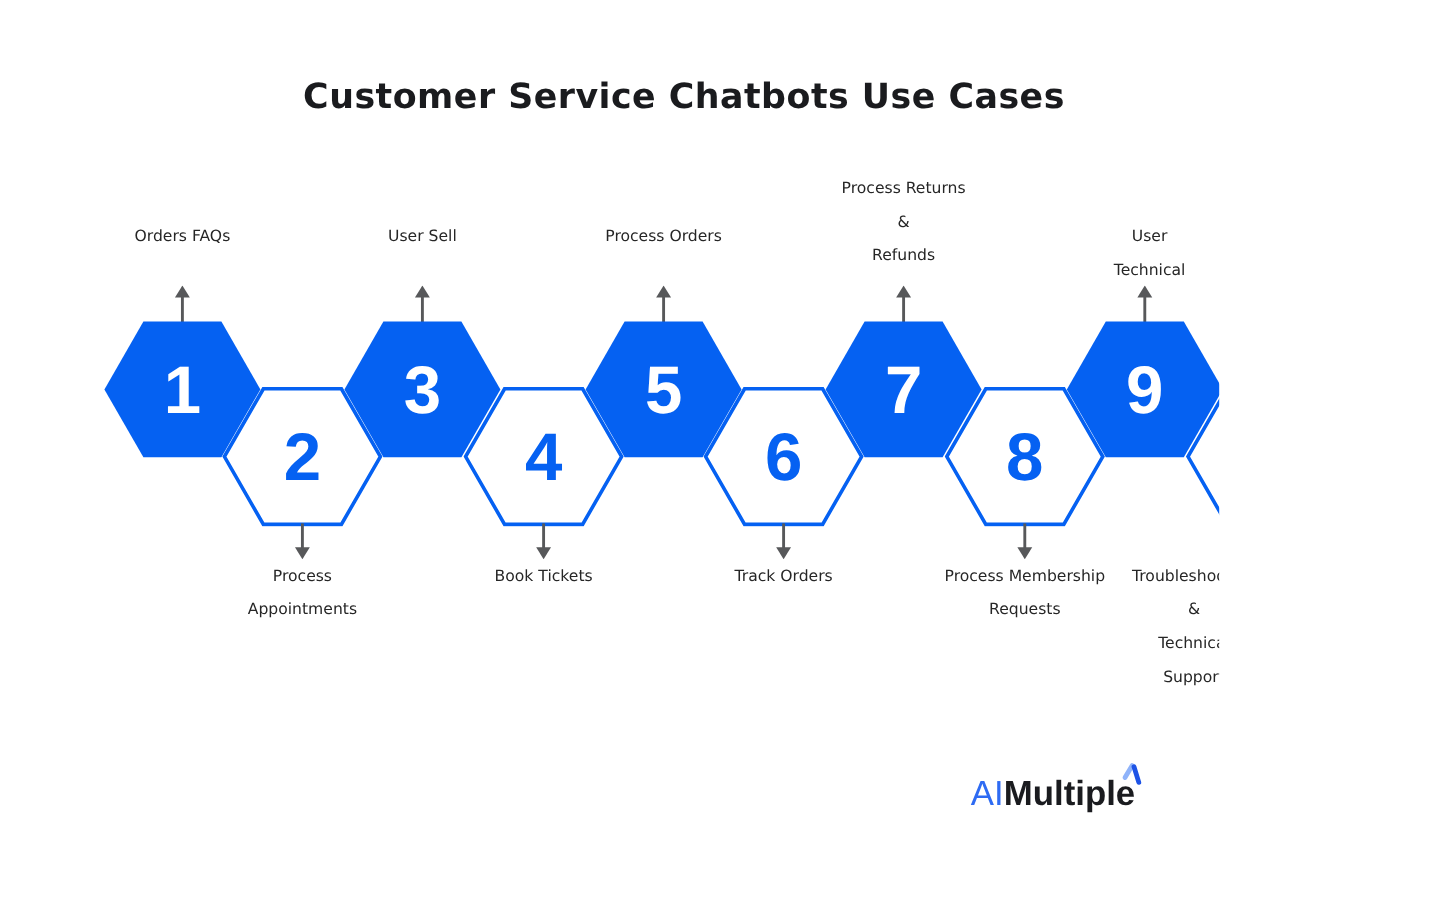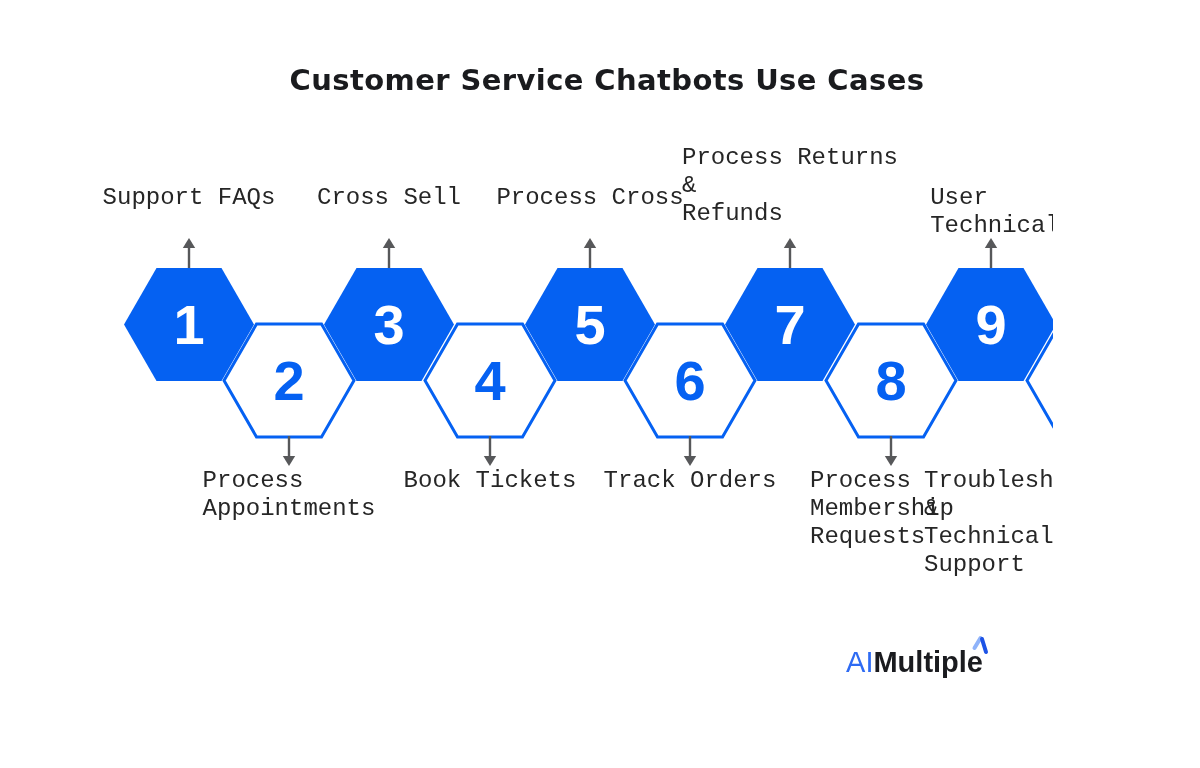--- a/index.html
+++ b/index.html
@@ -3,42 +3,40 @@
 <meta charset="utf-8">
 <style>
   html, body { margin: 0; padding: 0; background: #ffffff; }
   .stage {
     position: relative;
     width: 1016px;
     height: 768px;
     background: #ffffff;
     overflow: hidden;
     font-family: "DejaVu Sans", sans-serif;
-    margin-left: 37px;
   }
   .page-title {
     position: absolute;
     left: 0;
     top: 42px;
     width: 1140px;
     text-align: center;
     font-size: 29px;
     line-height: 38px;
     letter-spacing: 0.4px;
     color: var(--title_text, #1a1b1e);
   }
   .case-label {
     position: absolute;
     transform: translateX(-50%);
-    text-align: left;
-    font-size: 24px;
+    text-align: center;
+    font-size: 13px;
     line-height: 28px;
     color: var(--label_text, #262626);
     white-space: pre-line;
-    font-family: Liberation Mono, monospace;
   }
   .arrow { position: absolute; }
   .arrow polygon, .arrow rect { fill: var(--arrow_gray, #57585a); }
   .hex {
     position: absolute;
     width: 134px;
     height: 117px;
     display: flex;
     align-items: center;
     justify-content: center;
@@ -75,21 +73,21 @@
   .spark .spark-dark { stroke: var(--logo_spark_dark, #1d53e6); }
 </style>
 </head>
 <body>
 
 <div class="stage">
 
   <h1 class="page-title">Customer Service Chatbots Use Cases</h1>
 
   <div>
-    <div class="case-label" style="left:152px; top:184px;">Support FAQs</div>
+    <div class="case-label" style="left:152px; top:184px;">Orders FAQs</div>
     <svg class="arrow" style="left:144px; top:238px;" width="16" height="32" viewBox="0 0 16 32">
       <polygon points="8,0 1.8,10 14.2,10"></polygon>
         <rect x="6.8" y="8" width="2.4" height="24"></rect>
     </svg>
     <div class="hex filled" style="left:85px; top:266px;">
       <svg width="134" height="117" viewBox="0 0 134 117">
         <polygon points="132,58.5 99.5,115 34.5,115 2,58.5 34.5,2 99.5,2"></polygon>
       </svg>
       <span class="num">1</span>
     </div>
@@ -104,21 +102,21 @@
     </div>
     <svg class="arrow" style="left:244px; top:436px;" width="16" height="30" viewBox="0 0 16 30">
       <rect x="6.8" y="0" width="2.4" height="22"></rect>
         <polygon points="8,30 1.8,20 14.2,20"></polygon>
     </svg>
     <div class="case-label" style="left:252px; top:467px;">Process
 Appointments</div>
   </div>
 
   <div>
-    <div class="case-label" style="left:352px; top:184px;">Cross Sell</div>
+    <div class="case-label" style="left:352px; top:184px;">User Sell</div>
     <svg class="arrow" style="left:344px; top:238px;" width="16" height="32" viewBox="0 0 16 32">
       <polygon points="8,0 1.8,10 14.2,10"></polygon>
         <rect x="6.8" y="8" width="2.4" height="24"></rect>
     </svg>
     <div class="hex filled" style="left:285px; top:266px;">
       <svg width="134" height="117" viewBox="0 0 134 117">
         <polygon points="132,58.5 99.5,115 34.5,115 2,58.5 34.5,2 99.5,2"></polygon>
       </svg>
       <span class="num">3</span>
     </div>
@@ -132,21 +130,21 @@
       <span class="num">4</span>
     </div>
     <svg class="arrow" style="left:445px; top:436px;" width="16" height="30" viewBox="0 0 16 30">
       <rect x="6.8" y="0" width="2.4" height="22"></rect>
         <polygon points="8,30 1.8,20 14.2,20"></polygon>
     </svg>
     <div class="case-label" style="left:453px; top:467px;">Book Tickets</div>
   </div>
 
   <div>
-    <div class="case-label" style="left:553px; top:184px;">Process Cross</div>
+    <div class="case-label" style="left:553px; top:184px;">Process Orders</div>
     <svg class="arrow" style="left:545px; top:238px;" width="16" height="32" viewBox="0 0 16 32">
       <polygon points="8,0 1.8,10 14.2,10"></polygon>
         <rect x="6.8" y="8" width="2.4" height="24"></rect>
     </svg>
     <div class="hex filled" style="left:486px; top:266px;">
       <svg width="134" height="117" viewBox="0 0 134 117">
         <polygon points="132,58.5 99.5,115 34.5,115 2,58.5 34.5,2 99.5,2"></polygon>
       </svg>
       <span class="num">5</span>
     </div>

